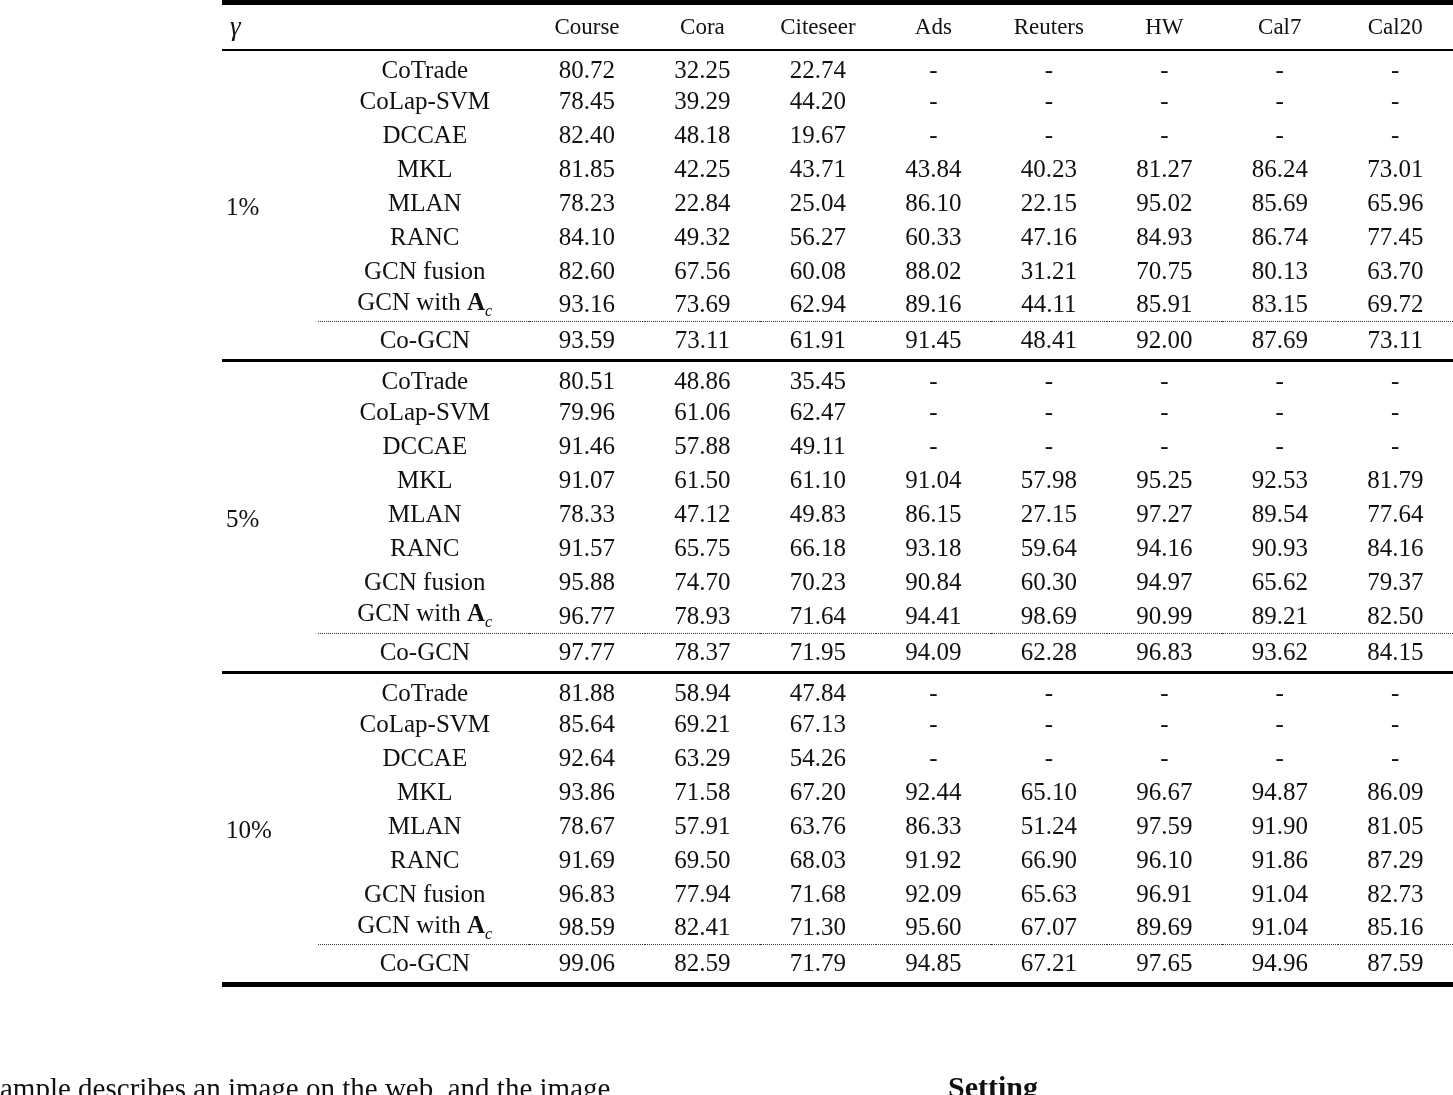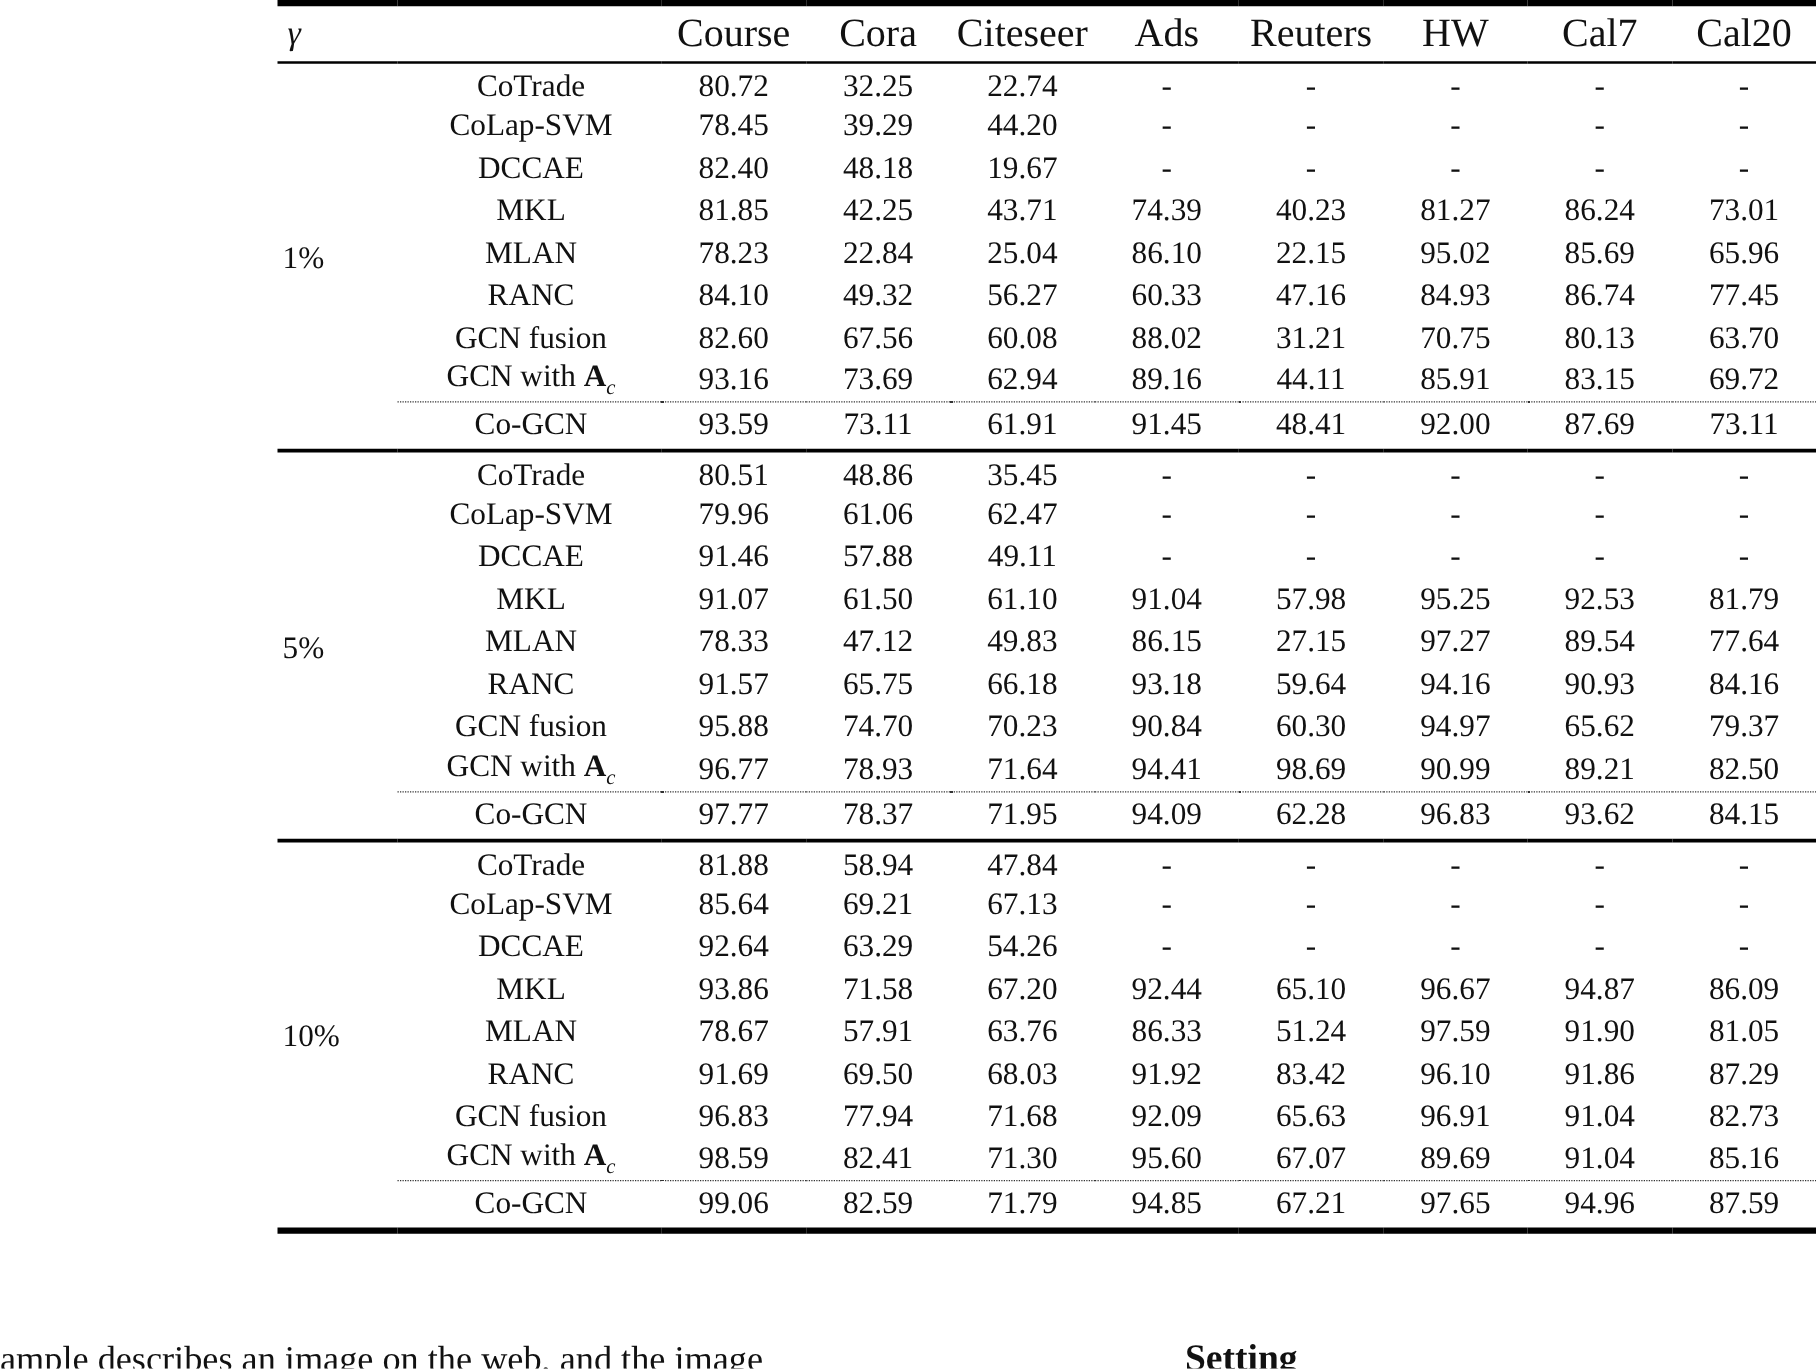--- a/index.html
+++ b/index.html
@@ -24,21 +24,21 @@
     width: 100%;
     table-layout: fixed;
     border-top: 5px solid #000;
     border-bottom: 5px solid #000;
   }
   col.c-gamma  { width: 96px; }
   col.c-method { width: 210px; }
   col.c-val    { width: 115px; }
   thead th {
     font-weight: normal;
-    font-size: 32px;
+    font-size: 23px;
     height: 47px;
     border-bottom: 2px solid #000;
     vertical-align: middle;
     text-align: center;
     padding: 0;
   }
   thead th.h-gamma {
     text-align: left;
     font-style: italic;
     padding-left: 8px;
@@ -161,21 +161,21 @@
             <td>-</td>
             <td>-</td>
             <td>-</td>
             <td>-</td>
           </tr>
           <tr>
             <td class="method-cell">MKL</td>
             <td>81.85</td>
             <td>42.25</td>
             <td>43.71</td>
-            <td>74.39</td>
+            <td>43.84</td>
             <td>40.23</td>
             <td>81.27</td>
             <td>86.24</td>
             <td>73.01</td>
           </tr>
           <tr>
             <td class="method-cell">MLAN</td>
             <td>78.23</td>
             <td>22.84</td>
             <td>25.04</td>
@@ -388,21 +388,21 @@
             <td>97.59</td>
             <td>91.90</td>
             <td>81.05</td>
           </tr>
           <tr>
             <td class="method-cell">RANC</td>
             <td>91.69</td>
             <td>69.50</td>
             <td>68.03</td>
             <td>91.92</td>
-            <td>83.42</td>
+            <td>66.90</td>
             <td>96.10</td>
             <td>91.86</td>
             <td>87.29</td>
           </tr>
           <tr>
             <td class="method-cell">GCN fusion</td>
             <td>96.83</td>
             <td>77.94</td>
             <td>71.68</td>
             <td>92.09</td>

